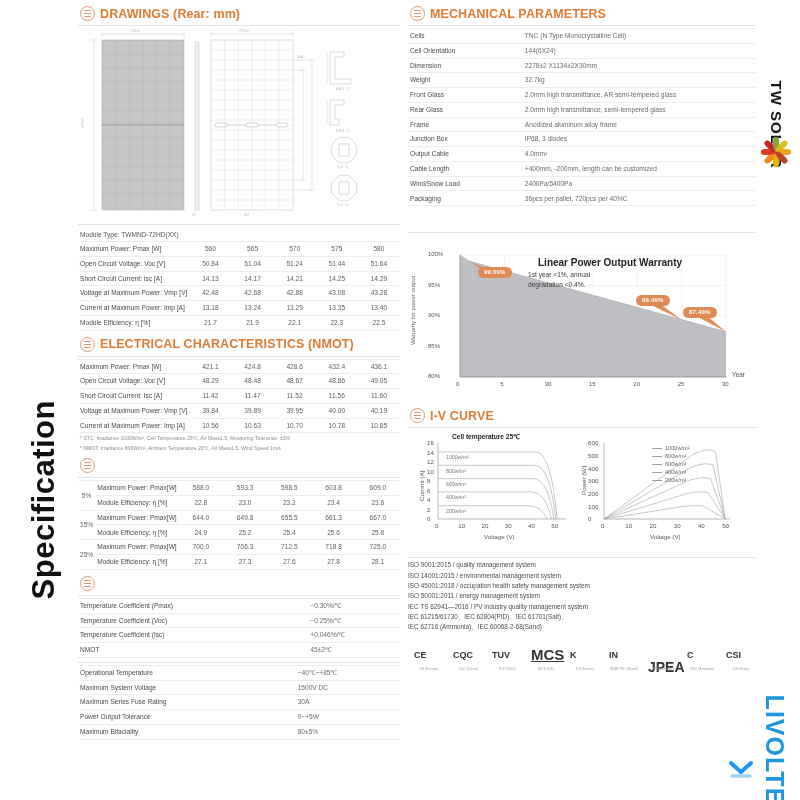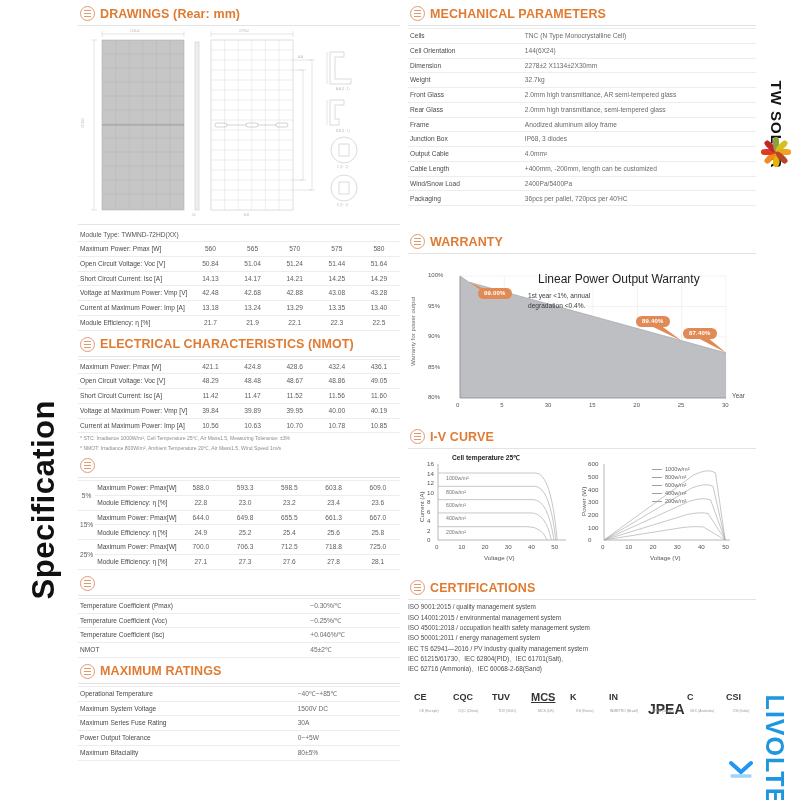--- a/index.html
+++ b/index.html
@@ -87,22 +87,22 @@
   
   table.mech td.lbl { width: 33%; }
 
   
   .draw-wrap { position: relative; height: 192px; margin-top: 2px; }
   .draw-wrap svg { display: block; }
 
   
   .chart-box { position: relative; height: 165px; margin-top: 4px; }
   .wc-title {
-    position: absolute; left: 130px; top: 14px;
-    font-size: 12px; font-weight: normal; color: #222;
+    position: absolute; left: 130px; top: 20px;
+    font-size: 10px; font-weight: bold; color: #222;
   }
   .wc-note {
     position: absolute; left: 120px; top: 33px;
     font-size: 6.6px; color: #3a3a3a; line-height: 1.45;
   }
   .ylab {
     position: absolute; left: 2px; top: 108px; transform-origin: left top;
     transform: rotate(-90deg); font-size: 6px; color: #666; white-space: nowrap;
   }
   .badge {
@@ -473,26 +473,20 @@
             </tr>
             <tr>
               <td class="lbl">NMOT</td>
               <td class="val">45±2℃</td>
             </tr>
           </tbody>
         </table>
     </div>
 
     <div class="sect">
-      <div class="sect-head">
-        <span class="sect-ico">
-            <span></span>
-          </span>
-        <span class="sect-title">MAXIMUM RATINGS</span>
-      </div>
       <div class="sect-rule"></div>
       <table class="dt">
           <tbody id="rating-body">
             <tr class="first">
               <td class="lbl">Operational Temperature</td>
               <td class="val">−40℃~+85℃</td>
             </tr>
             <tr>
               <td class="lbl">Maximum System Voltage</td>
               <td class="val">1500V DC</td>
@@ -572,26 +566,20 @@
             </tr>
             <tr>
               <td class="lbl">Packaging</td>
               <td class="val">36pcs per pallet, 720pcs per 40'HC</td>
             </tr>
           </tbody>
         </table>
     </div>
 
     <div class="sect" style="margin-top:26px;">
-      <div class="sect-head">
-        <span class="sect-ico">
-            <span></span>
-          </span>
-        <span class="sect-title">WARRANTY</span>
-      </div>
       <div class="sect-rule"></div>
       <div class="chart-box">
         <div class="wc-title">Linear Power Output Warranty</div>
         <div class="wc-note" style="white-space:pre-line;">1st year &lt;1%, annual
 degradation &lt;0.4%.</div>
         <div class="ylab">Warranty for power output</div>
         <svg width="348" height="165" viewBox="0 0 348 165">
           <g id="warranty-gfx">
               <line x1="52" y1="18" x2="52" y2="140" stroke="#e4e4e4" stroke-width="0.5"></line>
               <line x1="96.33333333333333" y1="18" x2="96.33333333333333" y2="140" stroke="#e4e4e4" stroke-width="0.5"></line>
@@ -705,26 +693,20 @@
               <div><span style="display:inline-block;width:10px;height:1px;background:#a0a0a0;vertical-align:middle;margin-right:3px;"></span><span>800w/m²</span></div>
               <div><span style="display:inline-block;width:10px;height:1px;background:#a0a0a0;vertical-align:middle;margin-right:3px;"></span><span>600w/m²</span></div>
               <div><span style="display:inline-block;width:10px;height:1px;background:#a0a0a0;vertical-align:middle;margin-right:3px;"></span><span>400w/m²</span></div>
               <div><span style="display:inline-block;width:10px;height:1px;background:#a0a0a0;vertical-align:middle;margin-right:3px;"></span><span>200w/m²</span></div>
             </div>
           </div>
       </div>
     </div>
 
     <div class="sect" style="margin-top:4px;">
-      <div class="sect-head">
-        <span class="sect-ico">
-            <span></span>
-          </span>
-        <span class="sect-title">CERTIFICATIONS</span>
-      </div>
       <div class="sect-rule"></div>
       <div id="cert-lines">
           <div class="cert-line">ISO 9001:2015 / quality management system</div>
           <div class="cert-line">ISO 14001:2015 / environmental management system</div>
           <div class="cert-line">ISO 45001:2018 / occupation health safety management system</div>
           <div class="cert-line">ISO 50001:2011 / energy management system</div>
           <div class="cert-line">IEC TS 62941—2016 / PV industry quality management system</div>
           <div class="cert-line">IEC 61215/61730、IEC 62804(PID)、IEC 61701(Salt)、</div>
           <div class="cert-line">IEC 62716 (Ammonia)、IEC 60068-2-68(Sand)</div>
         </div>
@@ -742,21 +724,21 @@
             <div class="logo-cap">CQC (China)</div>
           </div>
           <div class="logo-item">
             <div class="logo-mark">
               <span style="font-size:9px;font-weight:bold;color:#333;">TUV</span>
             </div>
             <div class="logo-cap">TUV (SUD)</div>
           </div>
           <div class="logo-item">
             <div class="logo-mark">
-              <span style="font-size:11px;font-weight:bold;color:#333;text-decoration:underline;">MCS</span>
+              <span style="font-size:15px;font-weight:bold;color:#333;text-decoration:underline;">MCS</span>
             </div>
             <div class="logo-cap">MCS (UK)</div>
           </div>
           <div class="logo-item">
             <div class="logo-mark">
               <span style="font-size:9px;font-weight:bold;color:#333;">K</span>
             </div>
             <div class="logo-cap">KS (Korea)</div>
           </div>
           <div class="logo-item">

